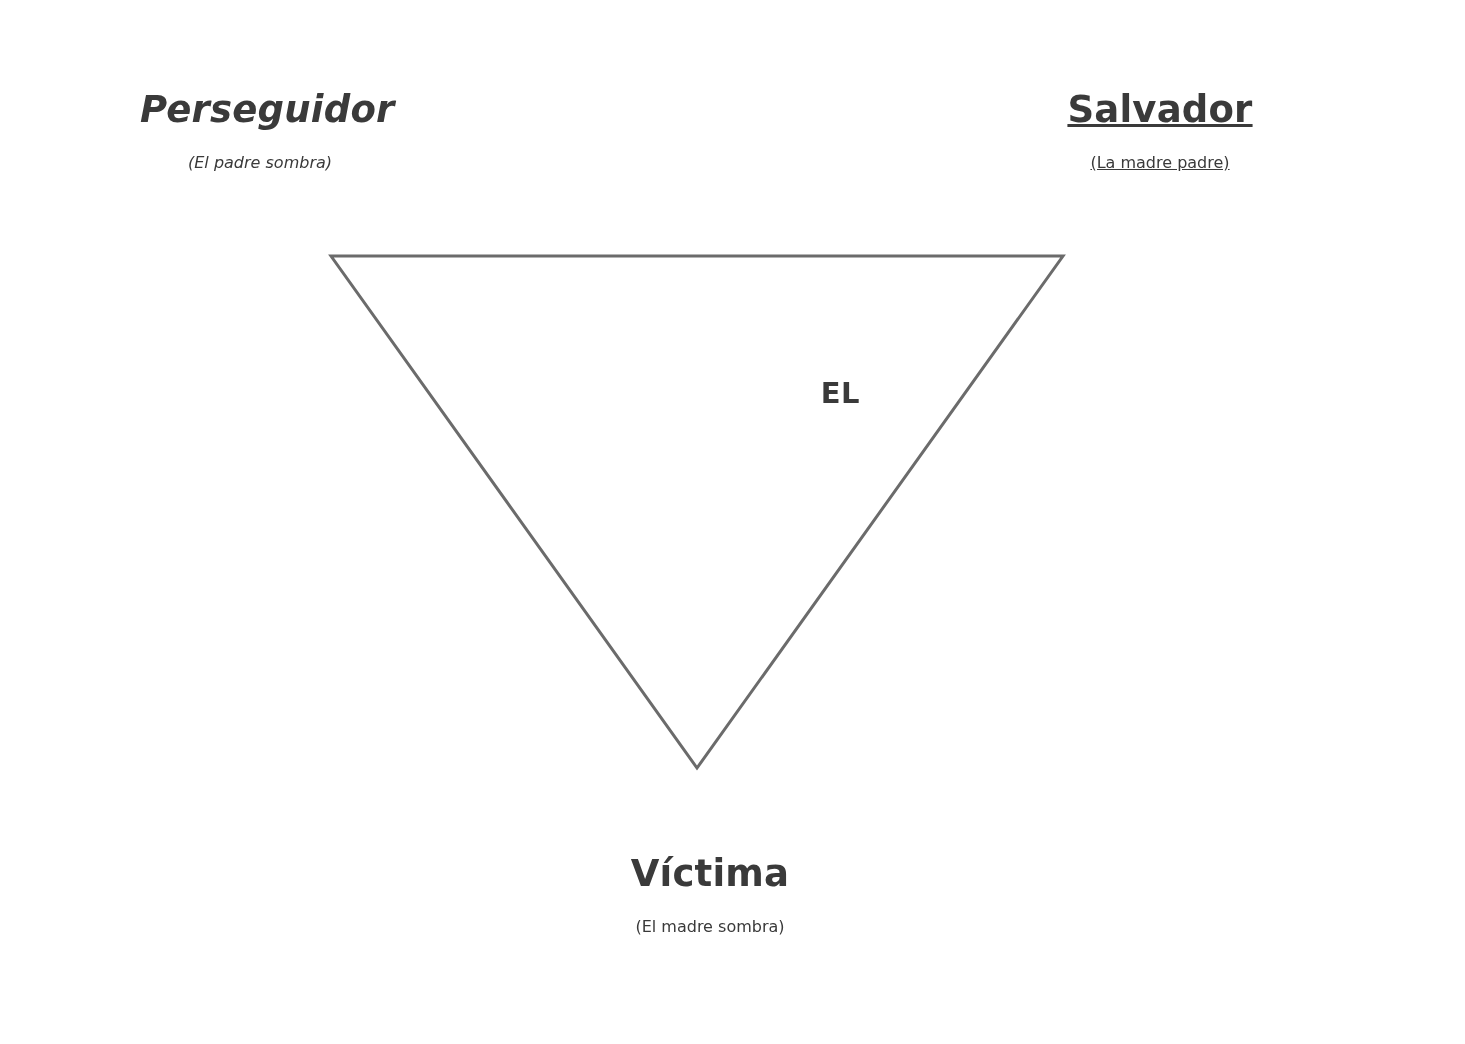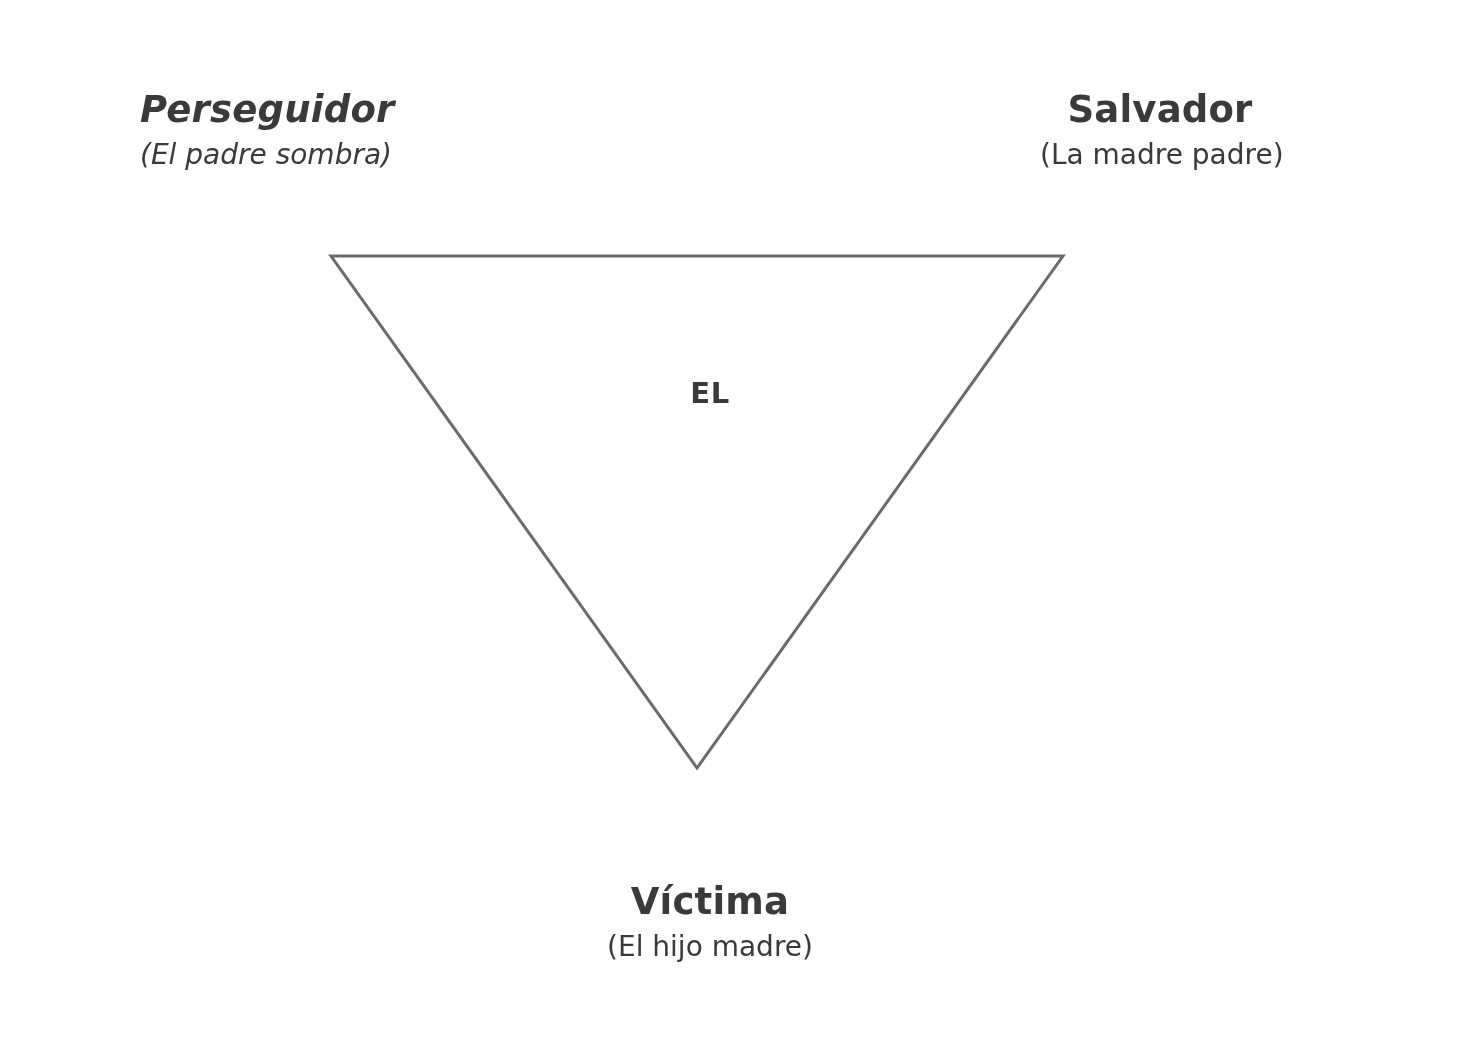--- a/index.html
+++ b/index.html
@@ -1,25 +1,25 @@
 <!DOCTYPE html>
 <html><head>
   <meta charset="utf-8">
   <style>
     html, body { margin: 0; padding: 0; background: #ffffff; }
     body { width: 1465px; height: 1044px; position: relative; overflow: hidden;
            font-family: "DejaVu Sans", "Liberation Sans", sans-serif; color: #3a3a3a; }
     .role { position: absolute; text-align: center; }
     .role .title { font-weight: bold; font-size: 37px; line-height: 44px; letter-spacing: 0.2px; white-space: nowrap; }
-    .role .subtitle { font-size: 28px; line-height: 30px; margin-top: 8px; white-space: nowrap; }
+    .role .subtitle { font-size: 16px; line-height: 30px; margin-top: 16px; white-space: nowrap; }
     #role-persecutor { left: 140px; top: 88px; width: 240px; font-style: italic; }
-    #role-rescuer { left: 1040px; top: 88px; width: 240px; }
-    #role-victim { left: 600px; top: 880px; width: 220px; }
+    #role-rescuer { left: 1040px; top: 88px; width: 240px; text-decoration: underline; }
+    #role-victim { left: 600px; top: 852px; width: 220px; }
     #diagram { position: absolute; left: 0; top: 0; }
-    .center-label { position: absolute; left: 560px; top: 374px; width: 300px; text-align: center;
+    .center-label { position: absolute; left: 560px; top: 374px; width: 300px; text-align: right;
                     font-weight: bold; font-size: 29px; line-height: 39px; letter-spacing: 0.5px; }
     .center-label div { white-space: nowrap; }
   </style>
 </head>
 <body>
 
 <svg id="diagram" width="1465" height="1044" viewBox="0 0 1465 1044">
   <polygon points="331,256 1063,256 697,768" fill="none" stroke="#6b6b6b" stroke-width="3" stroke-linejoin="miter"></polygon>
 </svg>
 
@@ -32,14 +32,14 @@
   <div class="title">Salvador</div>
   <div class="subtitle">(La madre padre)</div>
 </div>
 
 <div class="center-label">
   <div>EL</div>
 </div>
 
 <div class="role" id="role-victim">
   <div class="title">Víctima</div>
-  <div class="subtitle">(El hijo madre)</div>
+  <div class="subtitle">(El madre sombra)</div>
 </div>
 
 </body></html>

